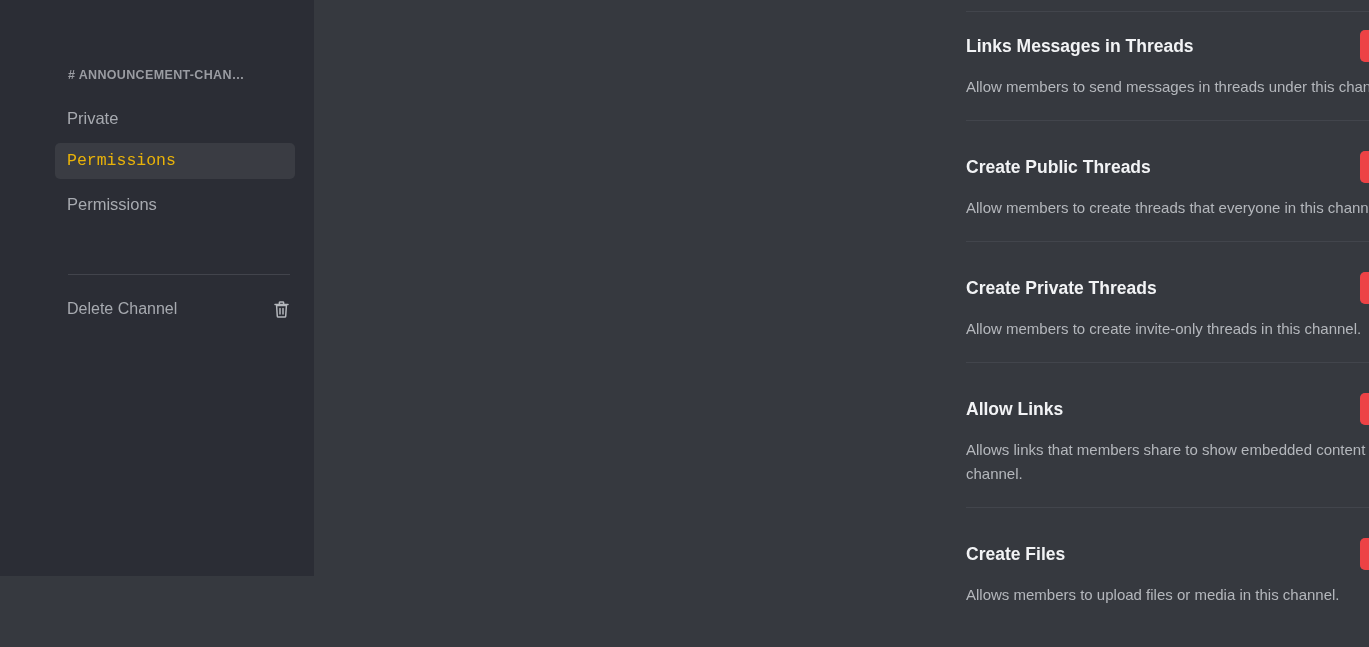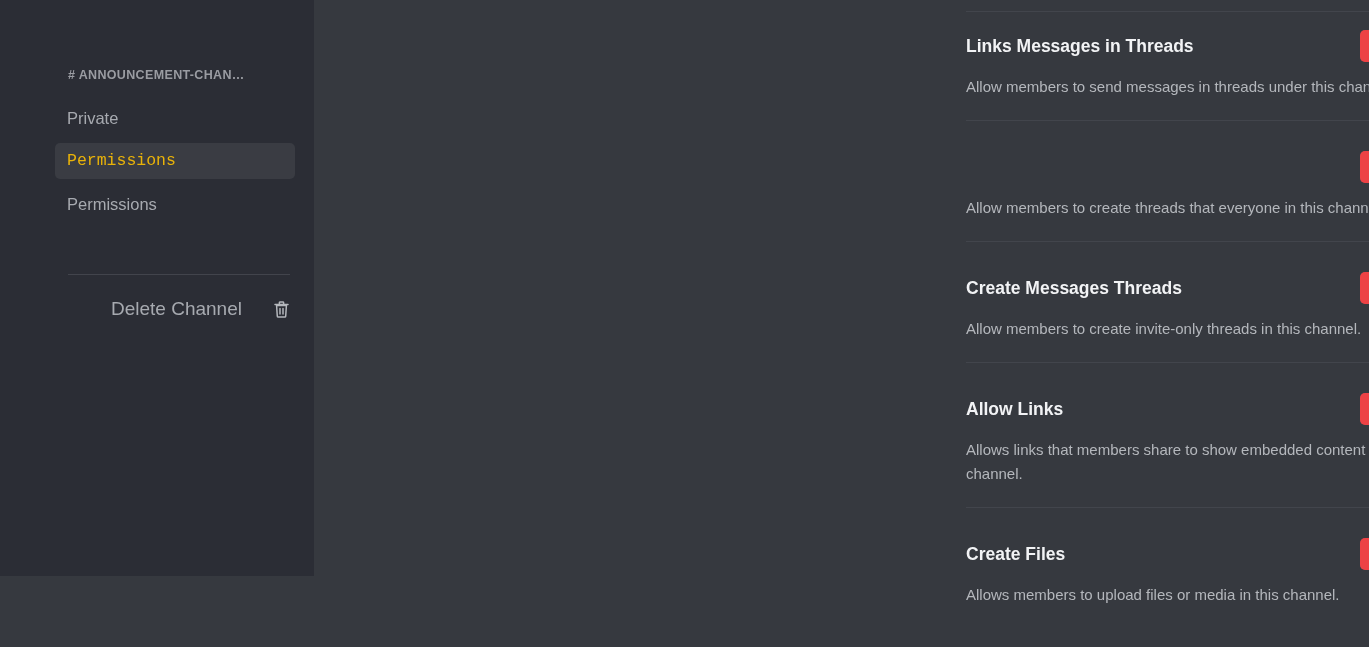--- a/index.html
+++ b/index.html
@@ -92,24 +92,23 @@
     top: 292px;
     left: -1px;
     width: 223px;
     height: 34px;
     display: flex;
     align-items: center;
     justify-content: space-between;
     cursor: pointer;
   }
   .delete-label {
-    font-size: 19px;
+    font-size: 16px;
     color: #a7aab0;
     white-space: nowrap;
-    margin-left: 44px;
   }
   .trash-icon { width: 17px; height: 19px; display: block; }
 
   
   #main {
     position: relative;
     flex: 1 1 auto;
     height: 647px;
     background: #36393f;
     overflow: hidden;
@@ -232,29 +231,30 @@
             <div class="perm-head">
               <div class="perm-title">Links Messages in Threads</div>
               <div class="toggle">
                 <div class="seg deny selected"></div>
               </div>
             </div>
             <div class="perm-desc">Allow members to send messages in threads under this channel.</div>
           </div>
           <div class="perm-row">
             <div class="perm-head">
+              <div class="perm-title">Create Public Threads</div>
               <div class="toggle">
                 <div class="seg deny selected"></div>
               </div>
             </div>
             <div class="perm-desc">Allow members to create threads that everyone in this channel can view.</div>
           </div>
           <div class="perm-row">
             <div class="perm-head">
-              <div class="perm-title">Create Messages Threads</div>
+              <div class="perm-title">Create Private Threads</div>
               <div class="toggle">
                 <div class="seg deny selected"></div>
               </div>
             </div>
             <div class="perm-desc">Allow members to create invite-only threads in this channel.</div>
           </div>
           <div class="perm-row">
             <div class="perm-head">
               <div class="perm-title">Allow Links</div>
               <div class="toggle">

